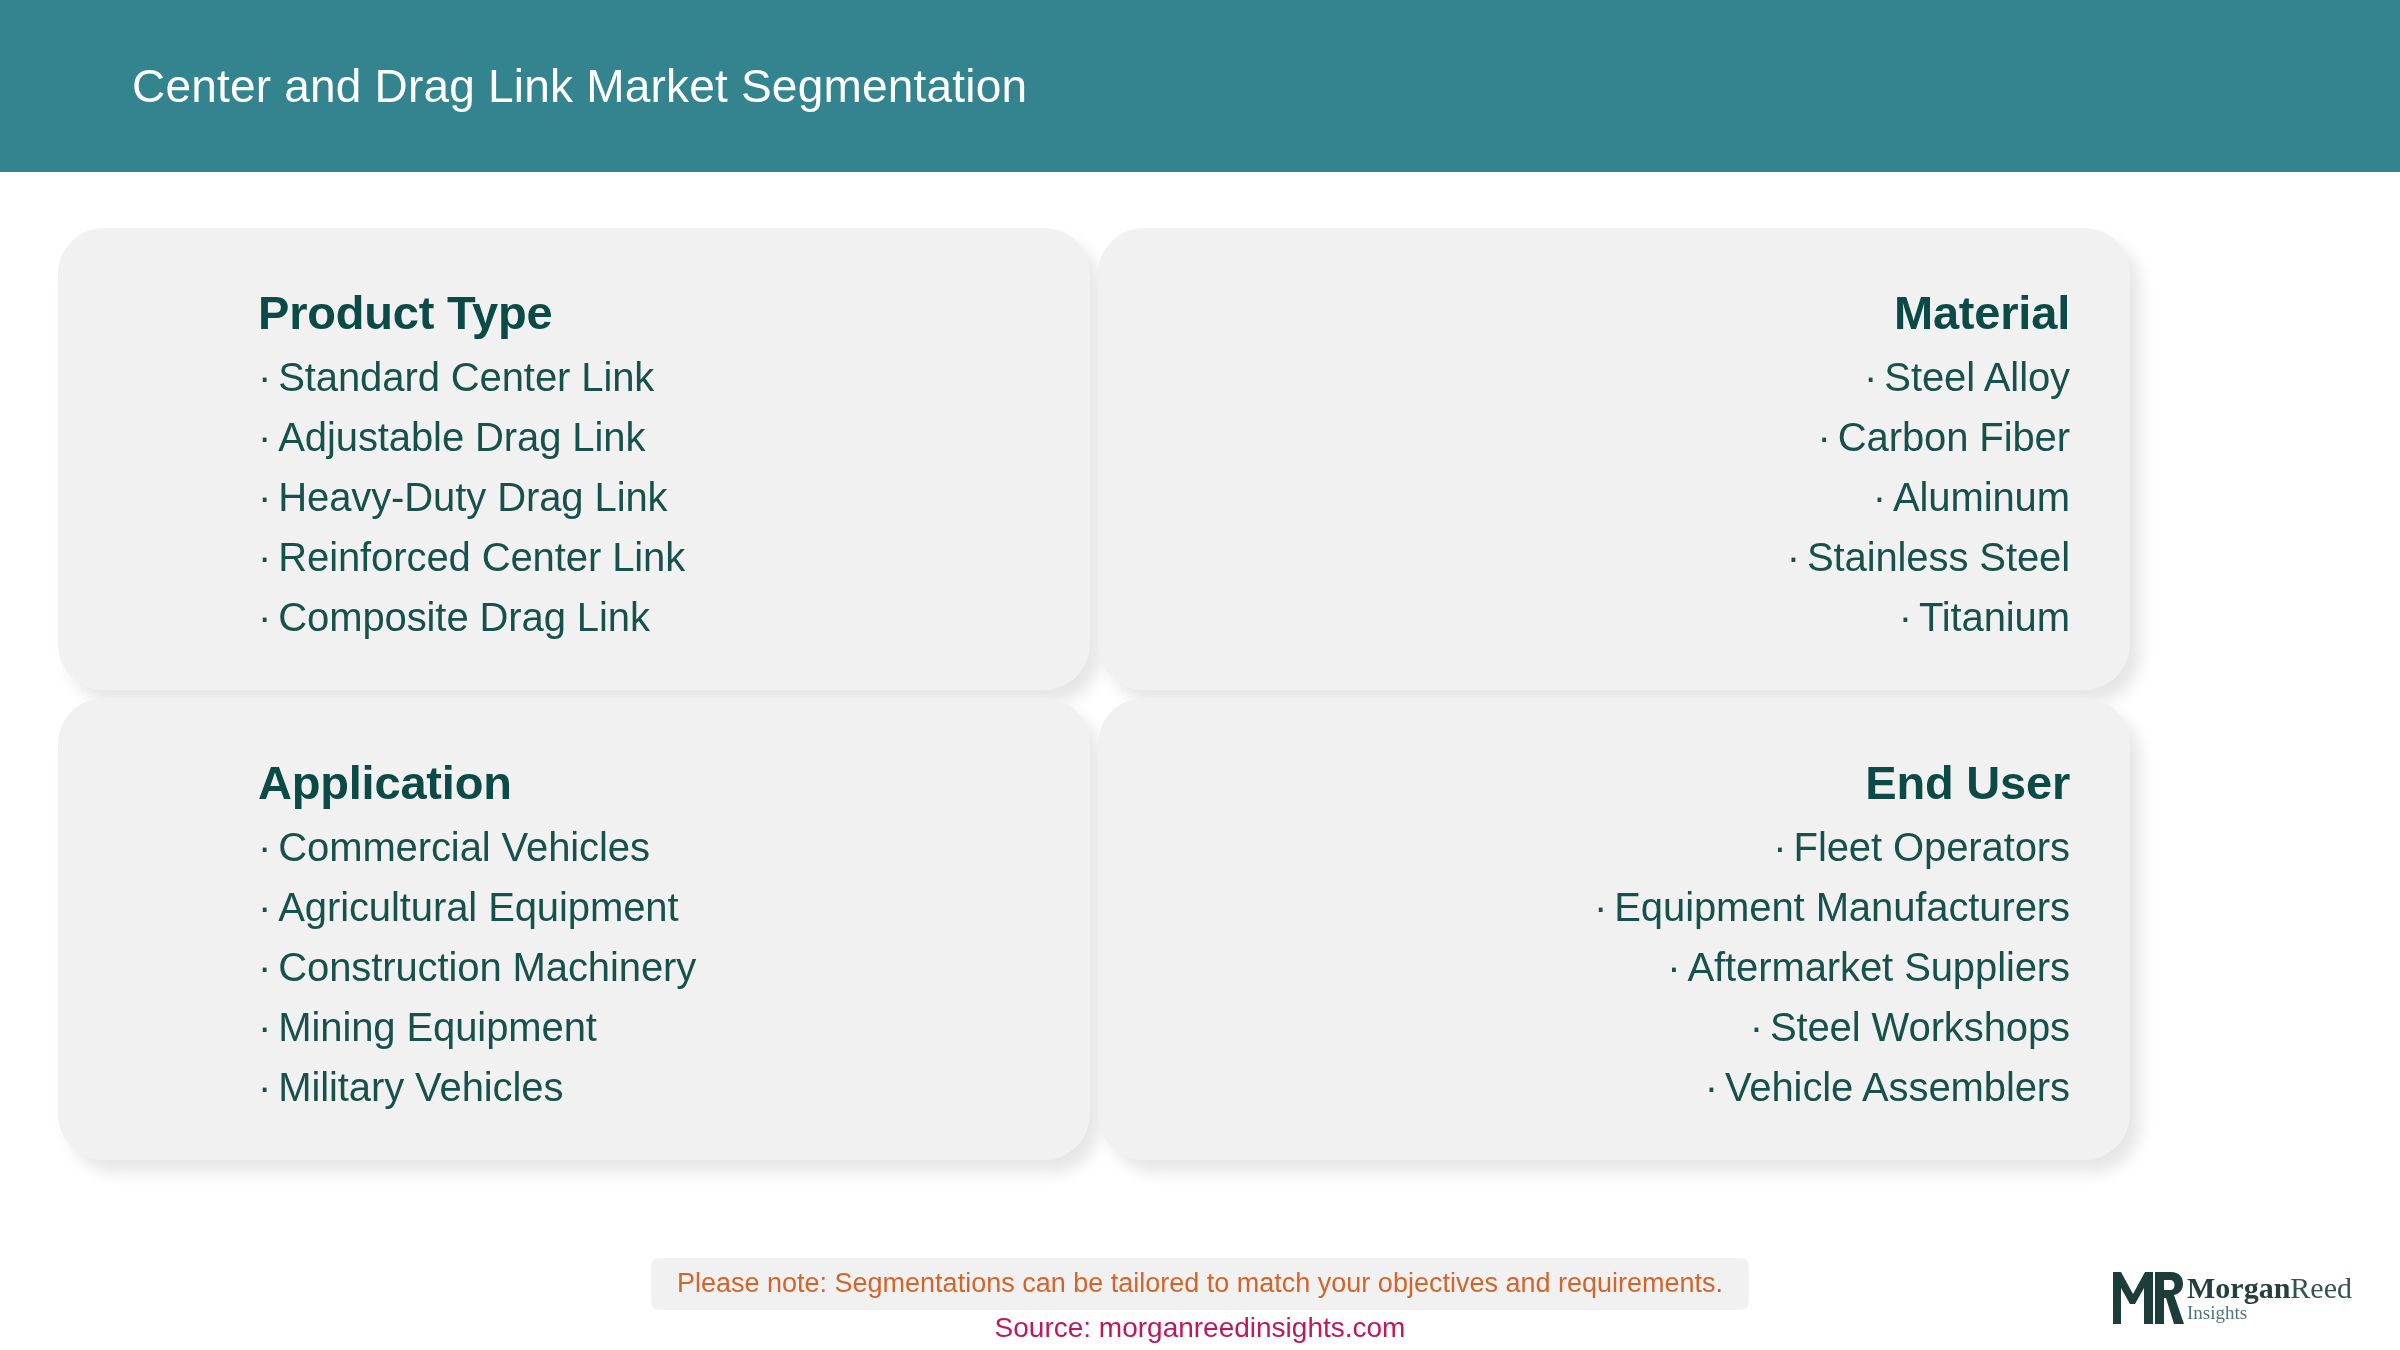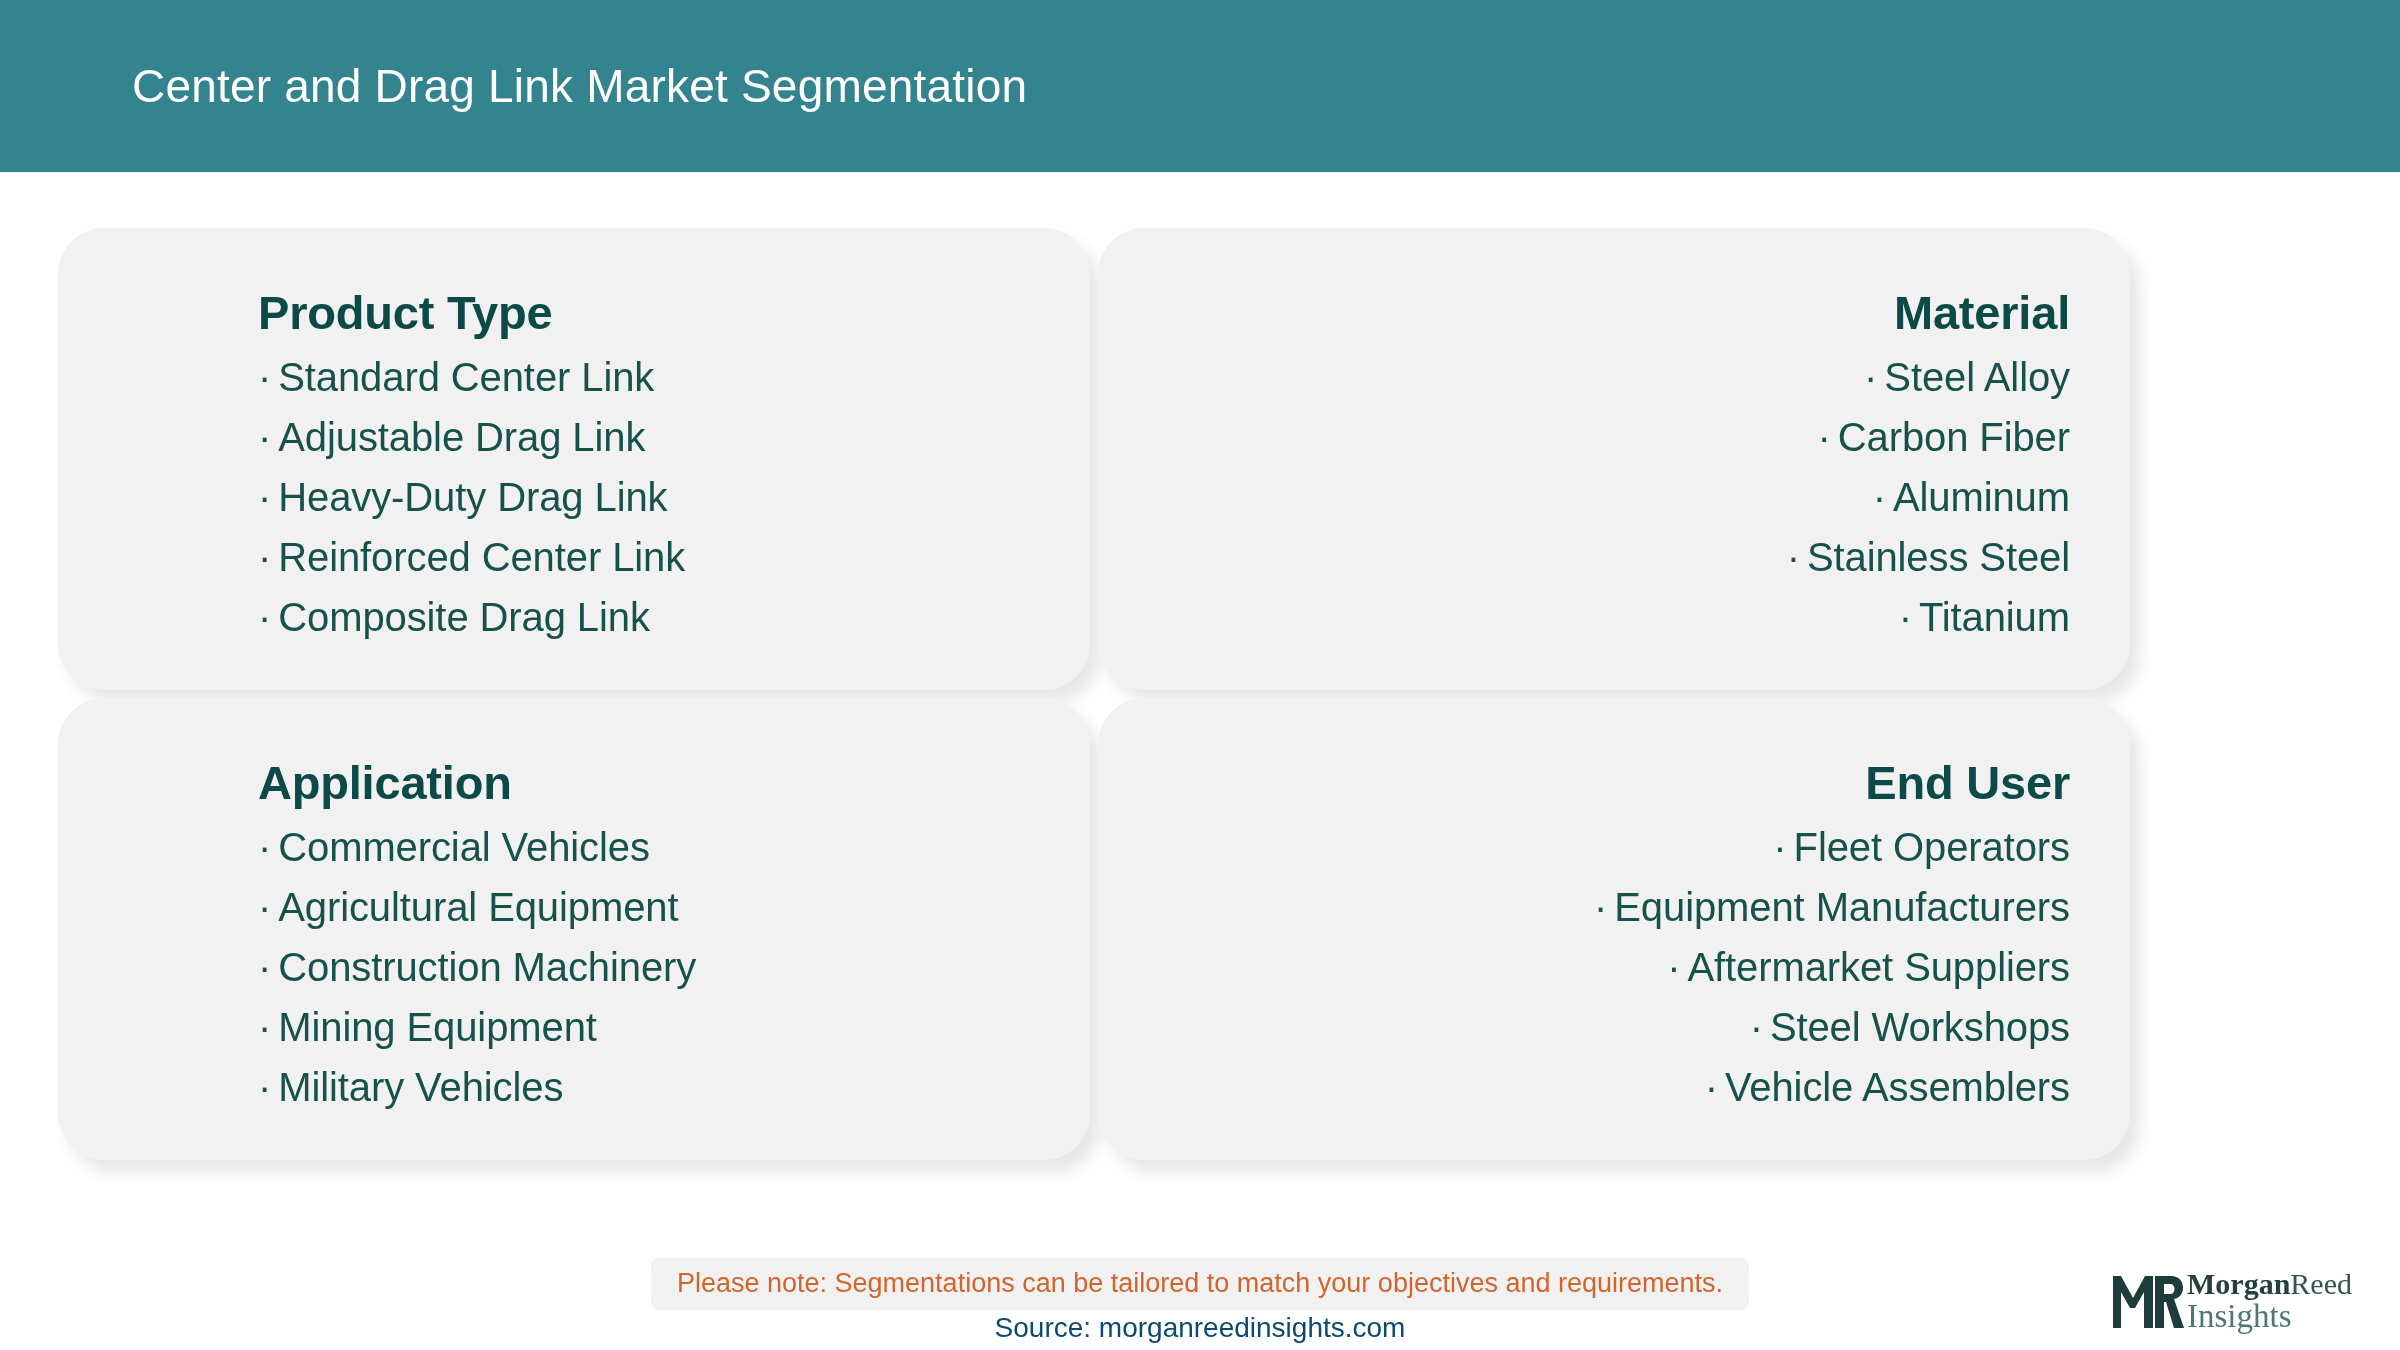--- a/index.html
+++ b/index.html
@@ -113,21 +113,21 @@
     font-size: 27px;
     font-weight: 400;
     white-space: nowrap;
     line-height: 1.2;
   }
   .source-text {
     position: absolute;
     left: 50%;
     transform: translateX(-50%);
     top: 72px;
-    color: #0c4a6e;
+    color: #be185d;
     font-size: 28px;
     font-weight: 400;
     white-space: nowrap;
   }
 
   
   .logo-block {
     position: absolute;
     right: 48px;
     top: 1268px;
@@ -152,21 +152,21 @@
     font-weight: 700;
     color: #25403E;
     white-space: nowrap;
   }
   .logo-line1 .reed {
     font-weight: 400;
     color: #35534F;
   }
   .logo-line2 {
     font-family: "Liberation Serif", serif;
-    font-size: 33px;
+    font-size: 19px;
     font-weight: 400;
     color: #4E7771;
     white-space: nowrap;
   }
 </style>
 </head>
 <body>
 
 <div class="header-bar">
   <div class="header-title">Center and Drag Link Market Segmentation</div>

